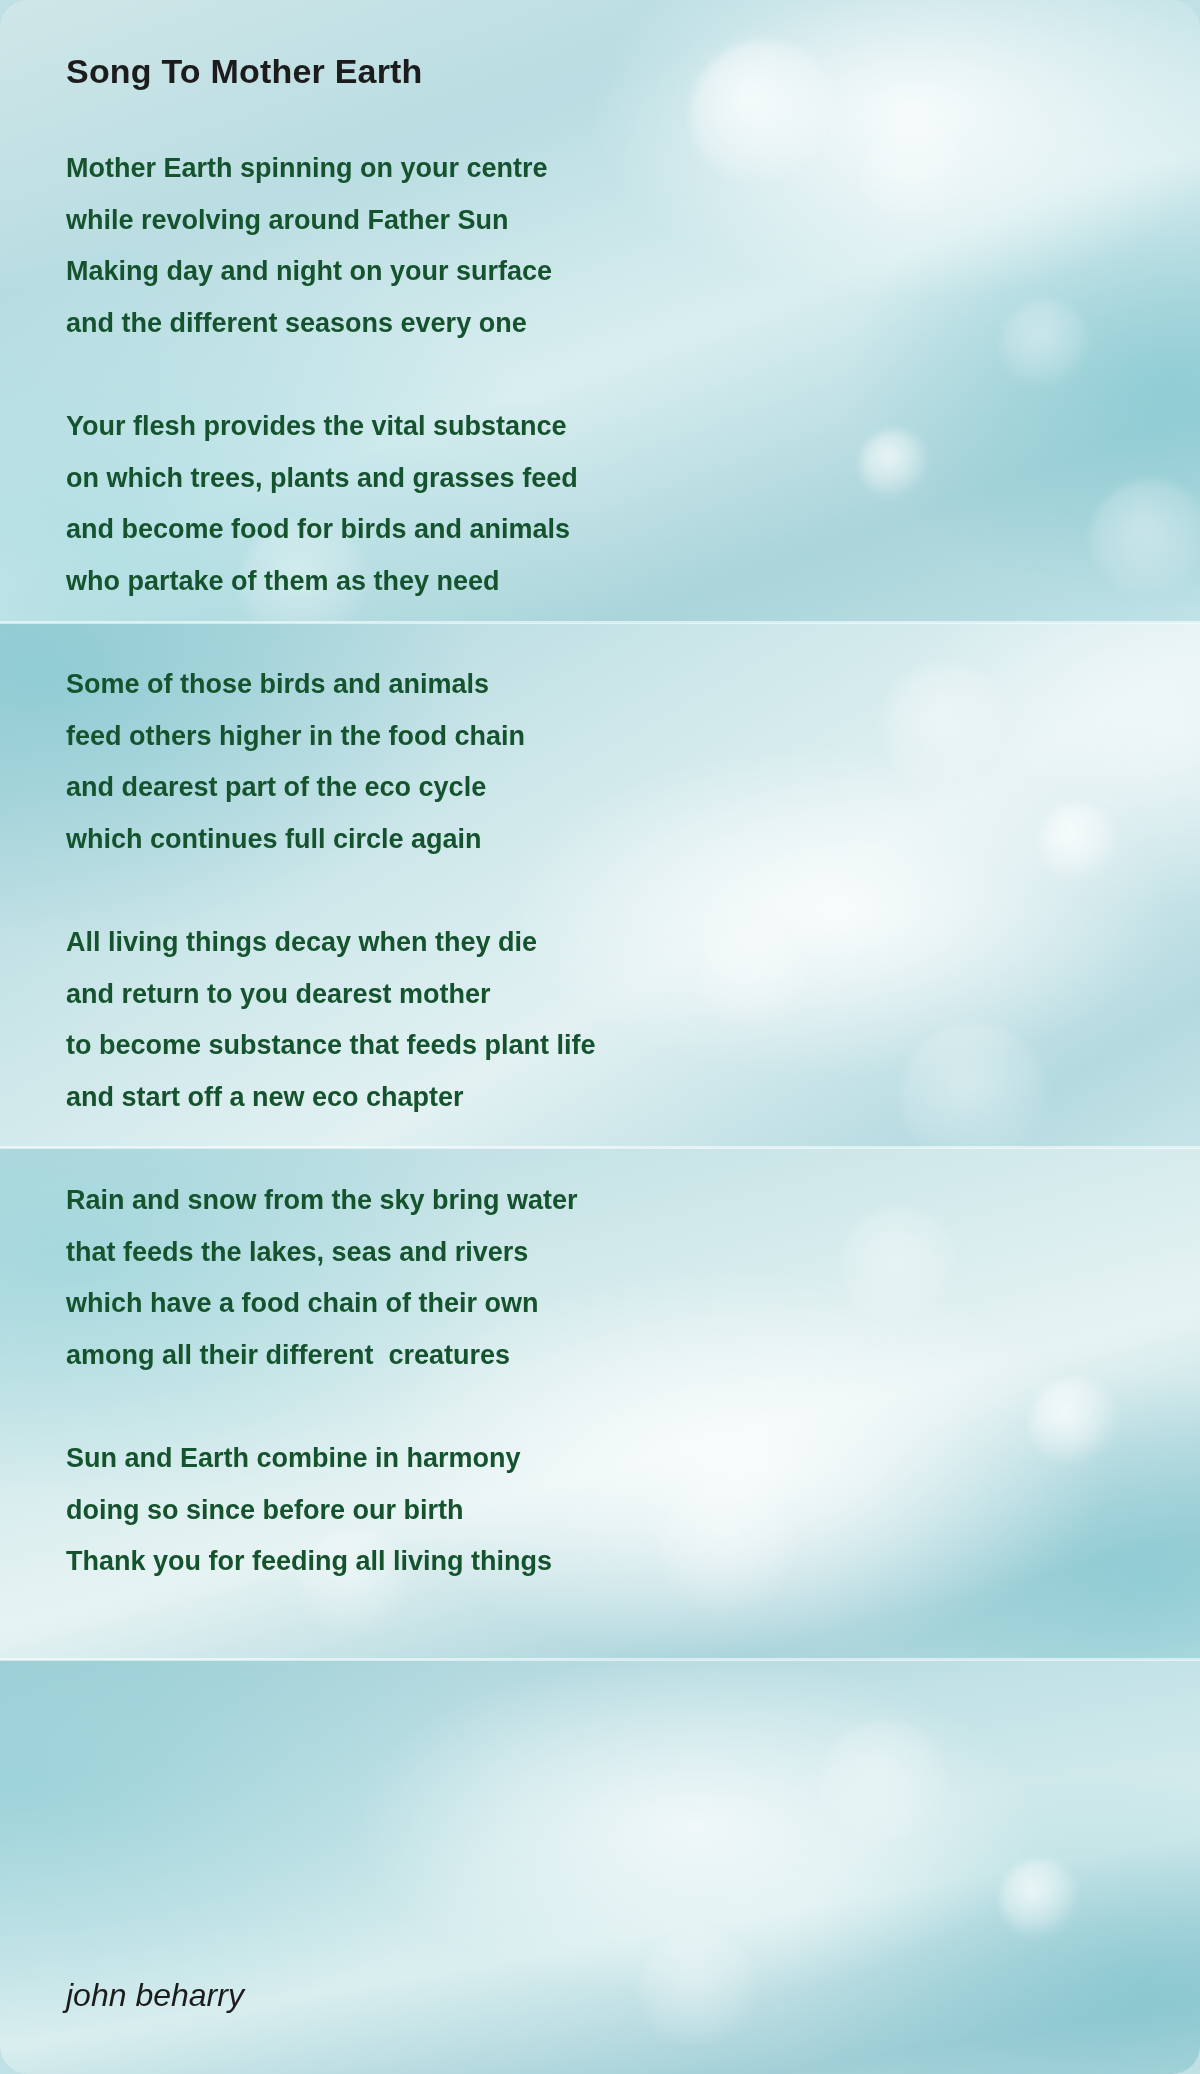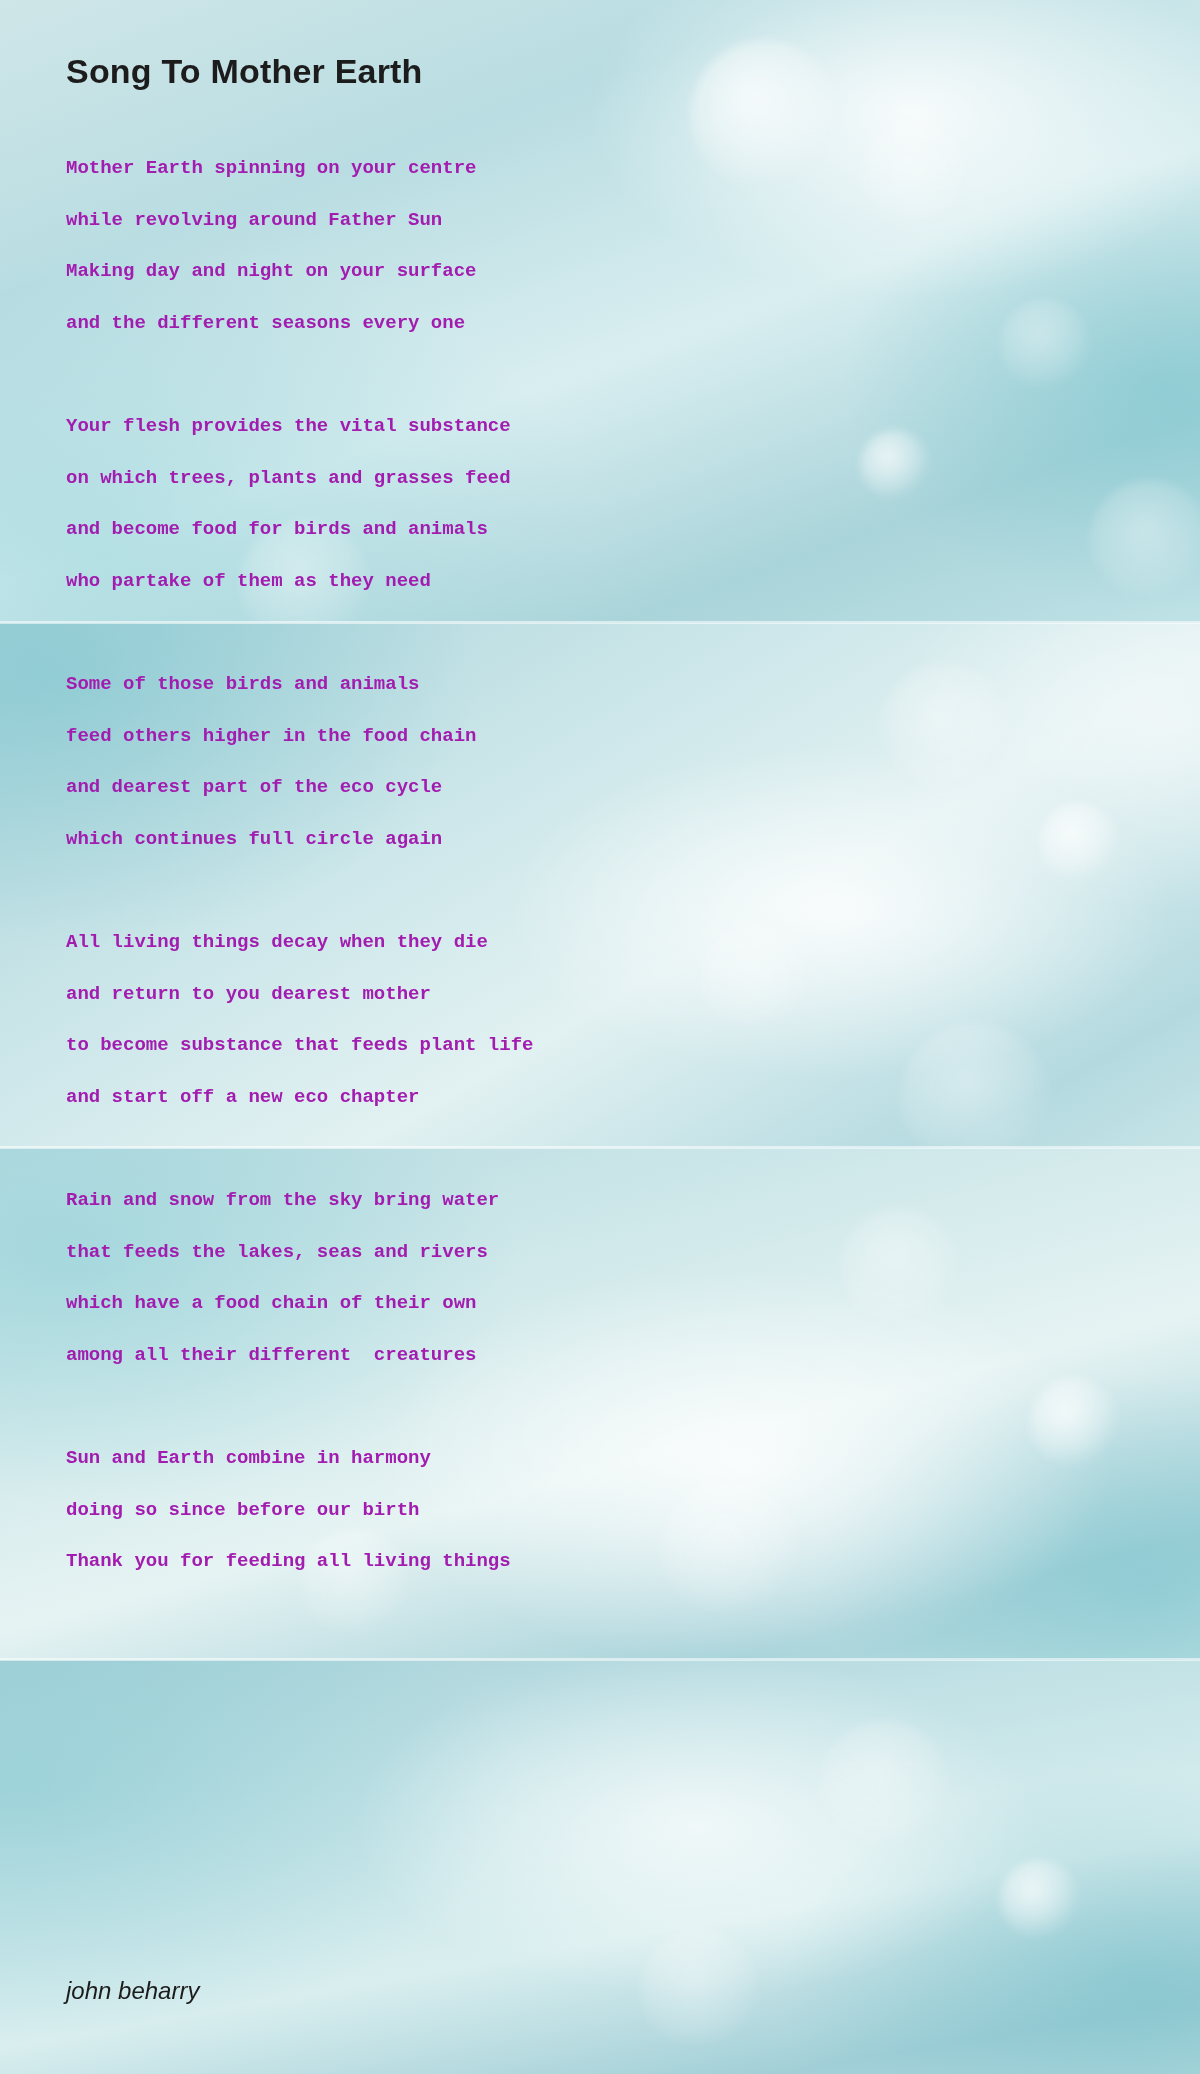--- a/index.html
+++ b/index.html
@@ -12,20 +12,21 @@
     font-family: "Liberation Sans", sans-serif;
     background: #bfe0e4;
     overflow: hidden;
   }
 
   #page {
     position: relative;
     width: 1200px;
     height: 2074px;
     overflow: hidden;
+    border-radius: 28px;
   }
 
   
   .band {
     position: absolute;
     left: 0;
     width: 1200px;
     overflow: hidden;
   }
   .band-1 { top: 0px;    height: 623px; }
@@ -114,33 +115,32 @@
     position: absolute;
     left: 66px;
     top: 143px;
     width: 760px;
   }
 
   .stanza {
     margin: 0 0 52px 0;
   }
   .line {
-    font-size: 19px;
+    font-size: 27px;
     font-weight: bold;
-    color: #a21caf;
+    color: #14532d;
     line-height: 51.5px;
     white-space: pre;
-    font-family: Liberation Mono, monospace;
   }
 
   .author {
     position: absolute;
     left: 66px;
     top: 1977px;
-    font-size: 24px;
+    font-size: 32px;
     font-style: italic;
     color: #1c1c1c;
     white-space: nowrap;
   }
 </style>
 </head>
 <body>
 
 <div id="page">
 

